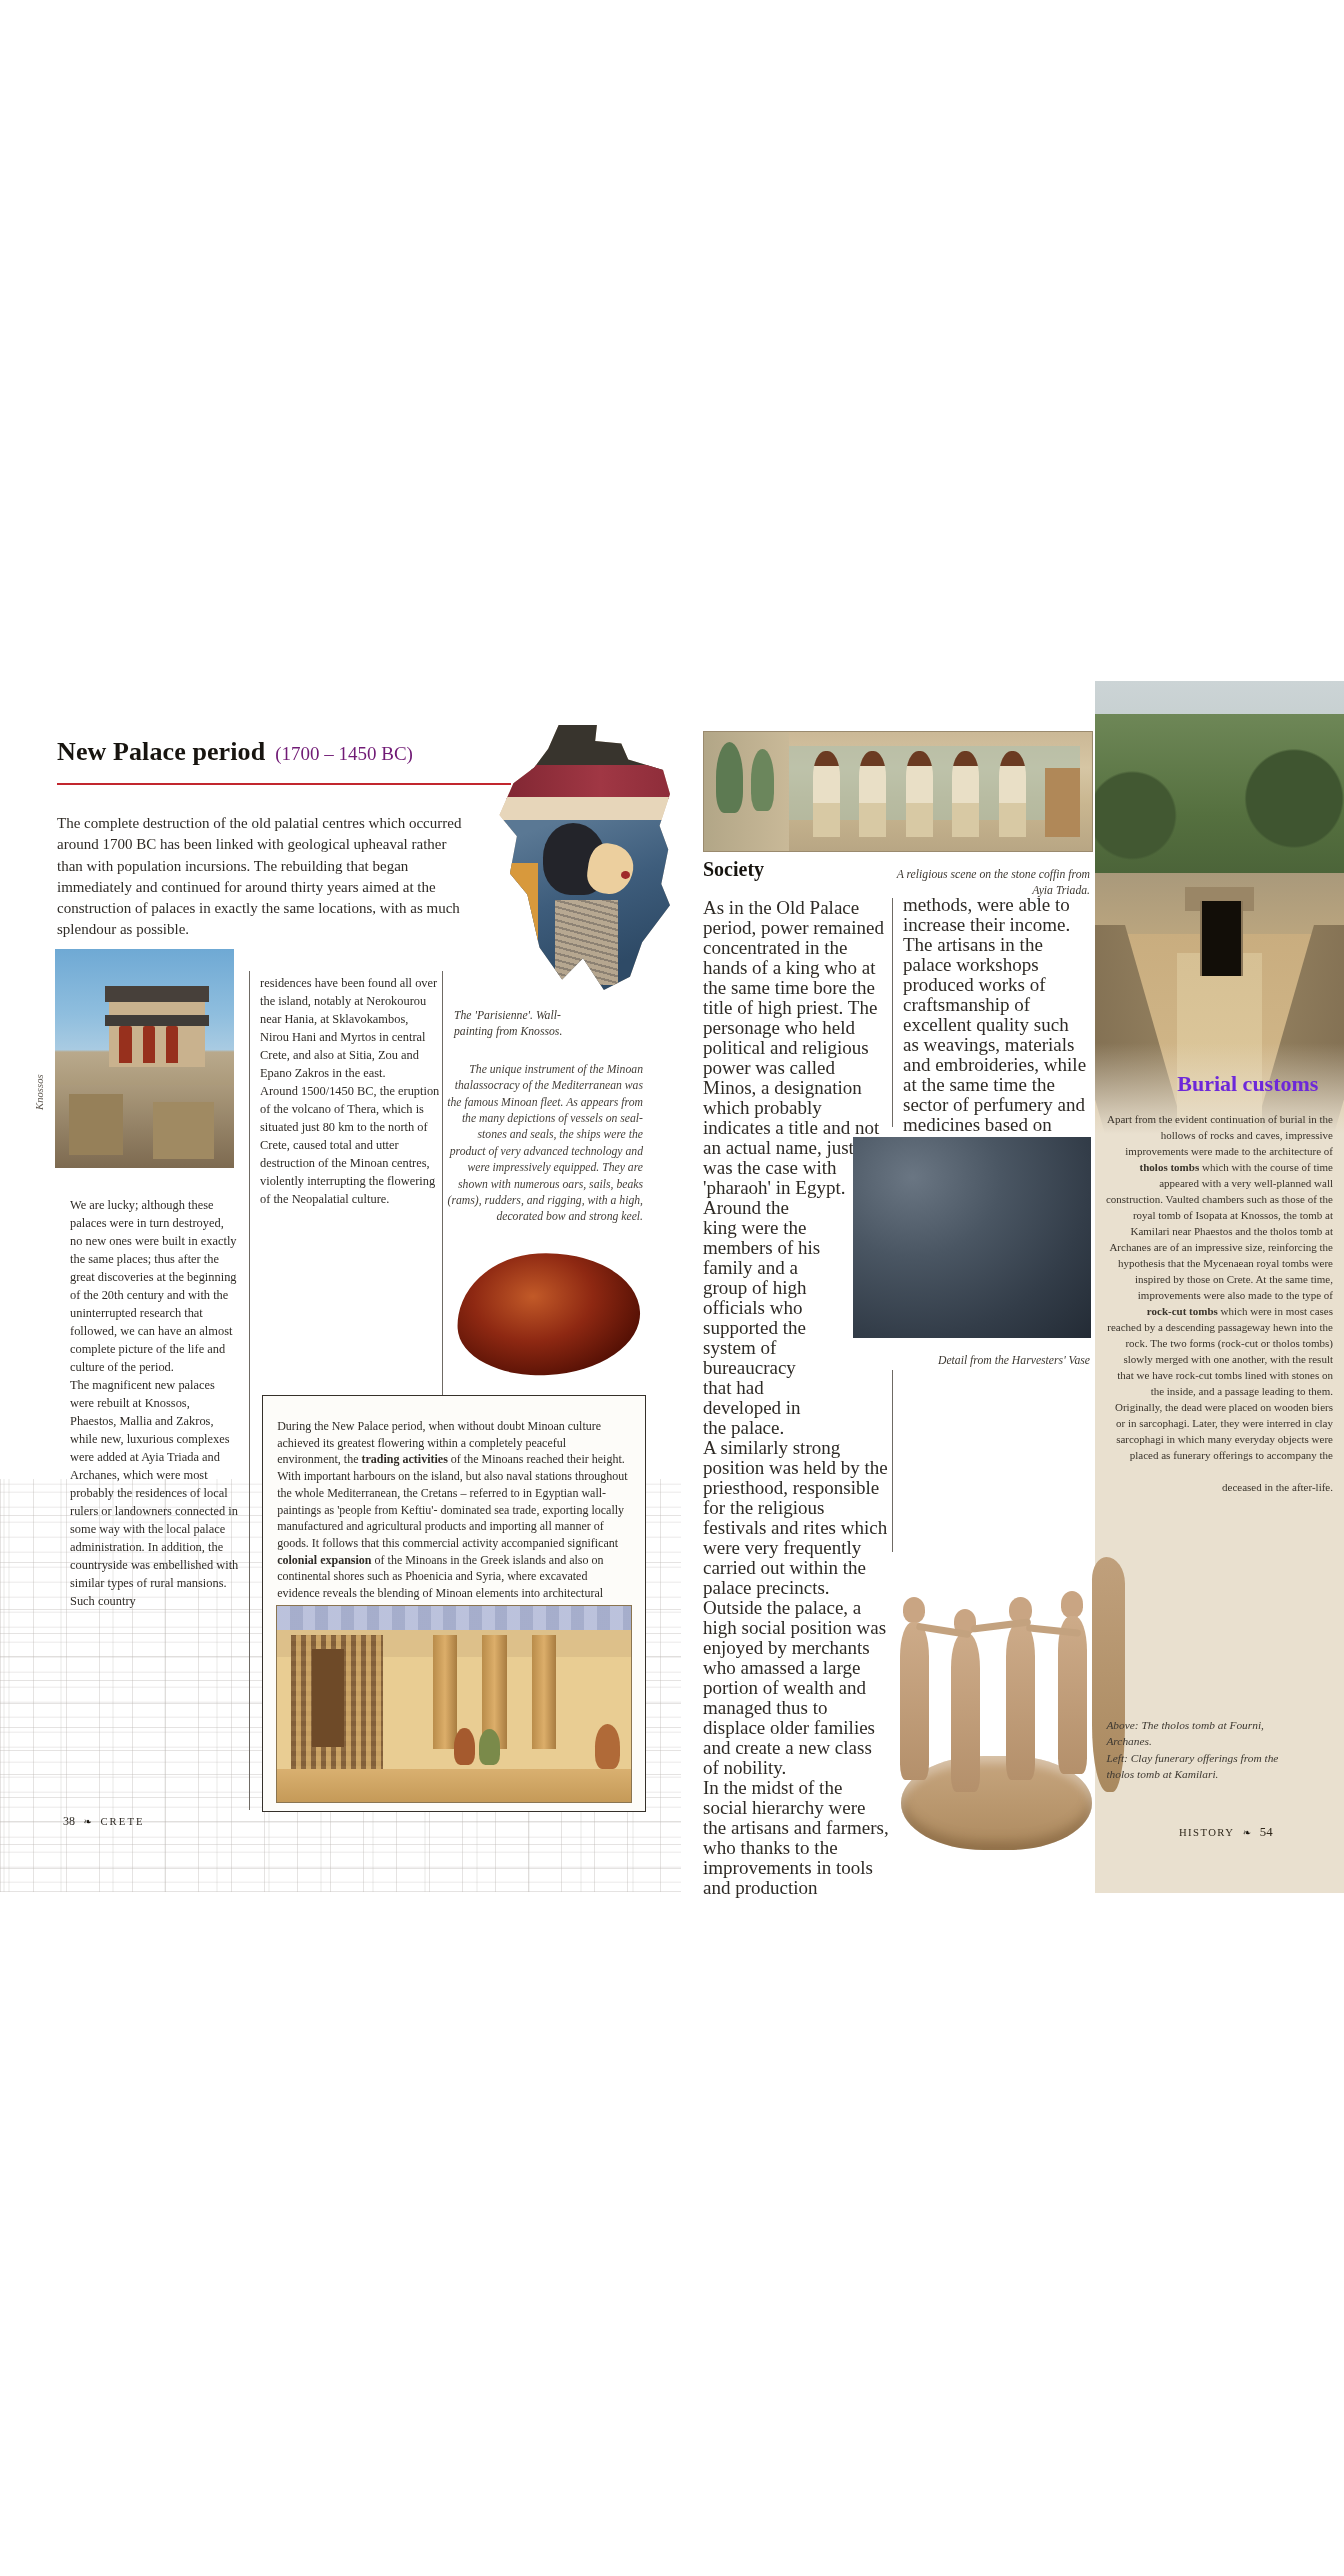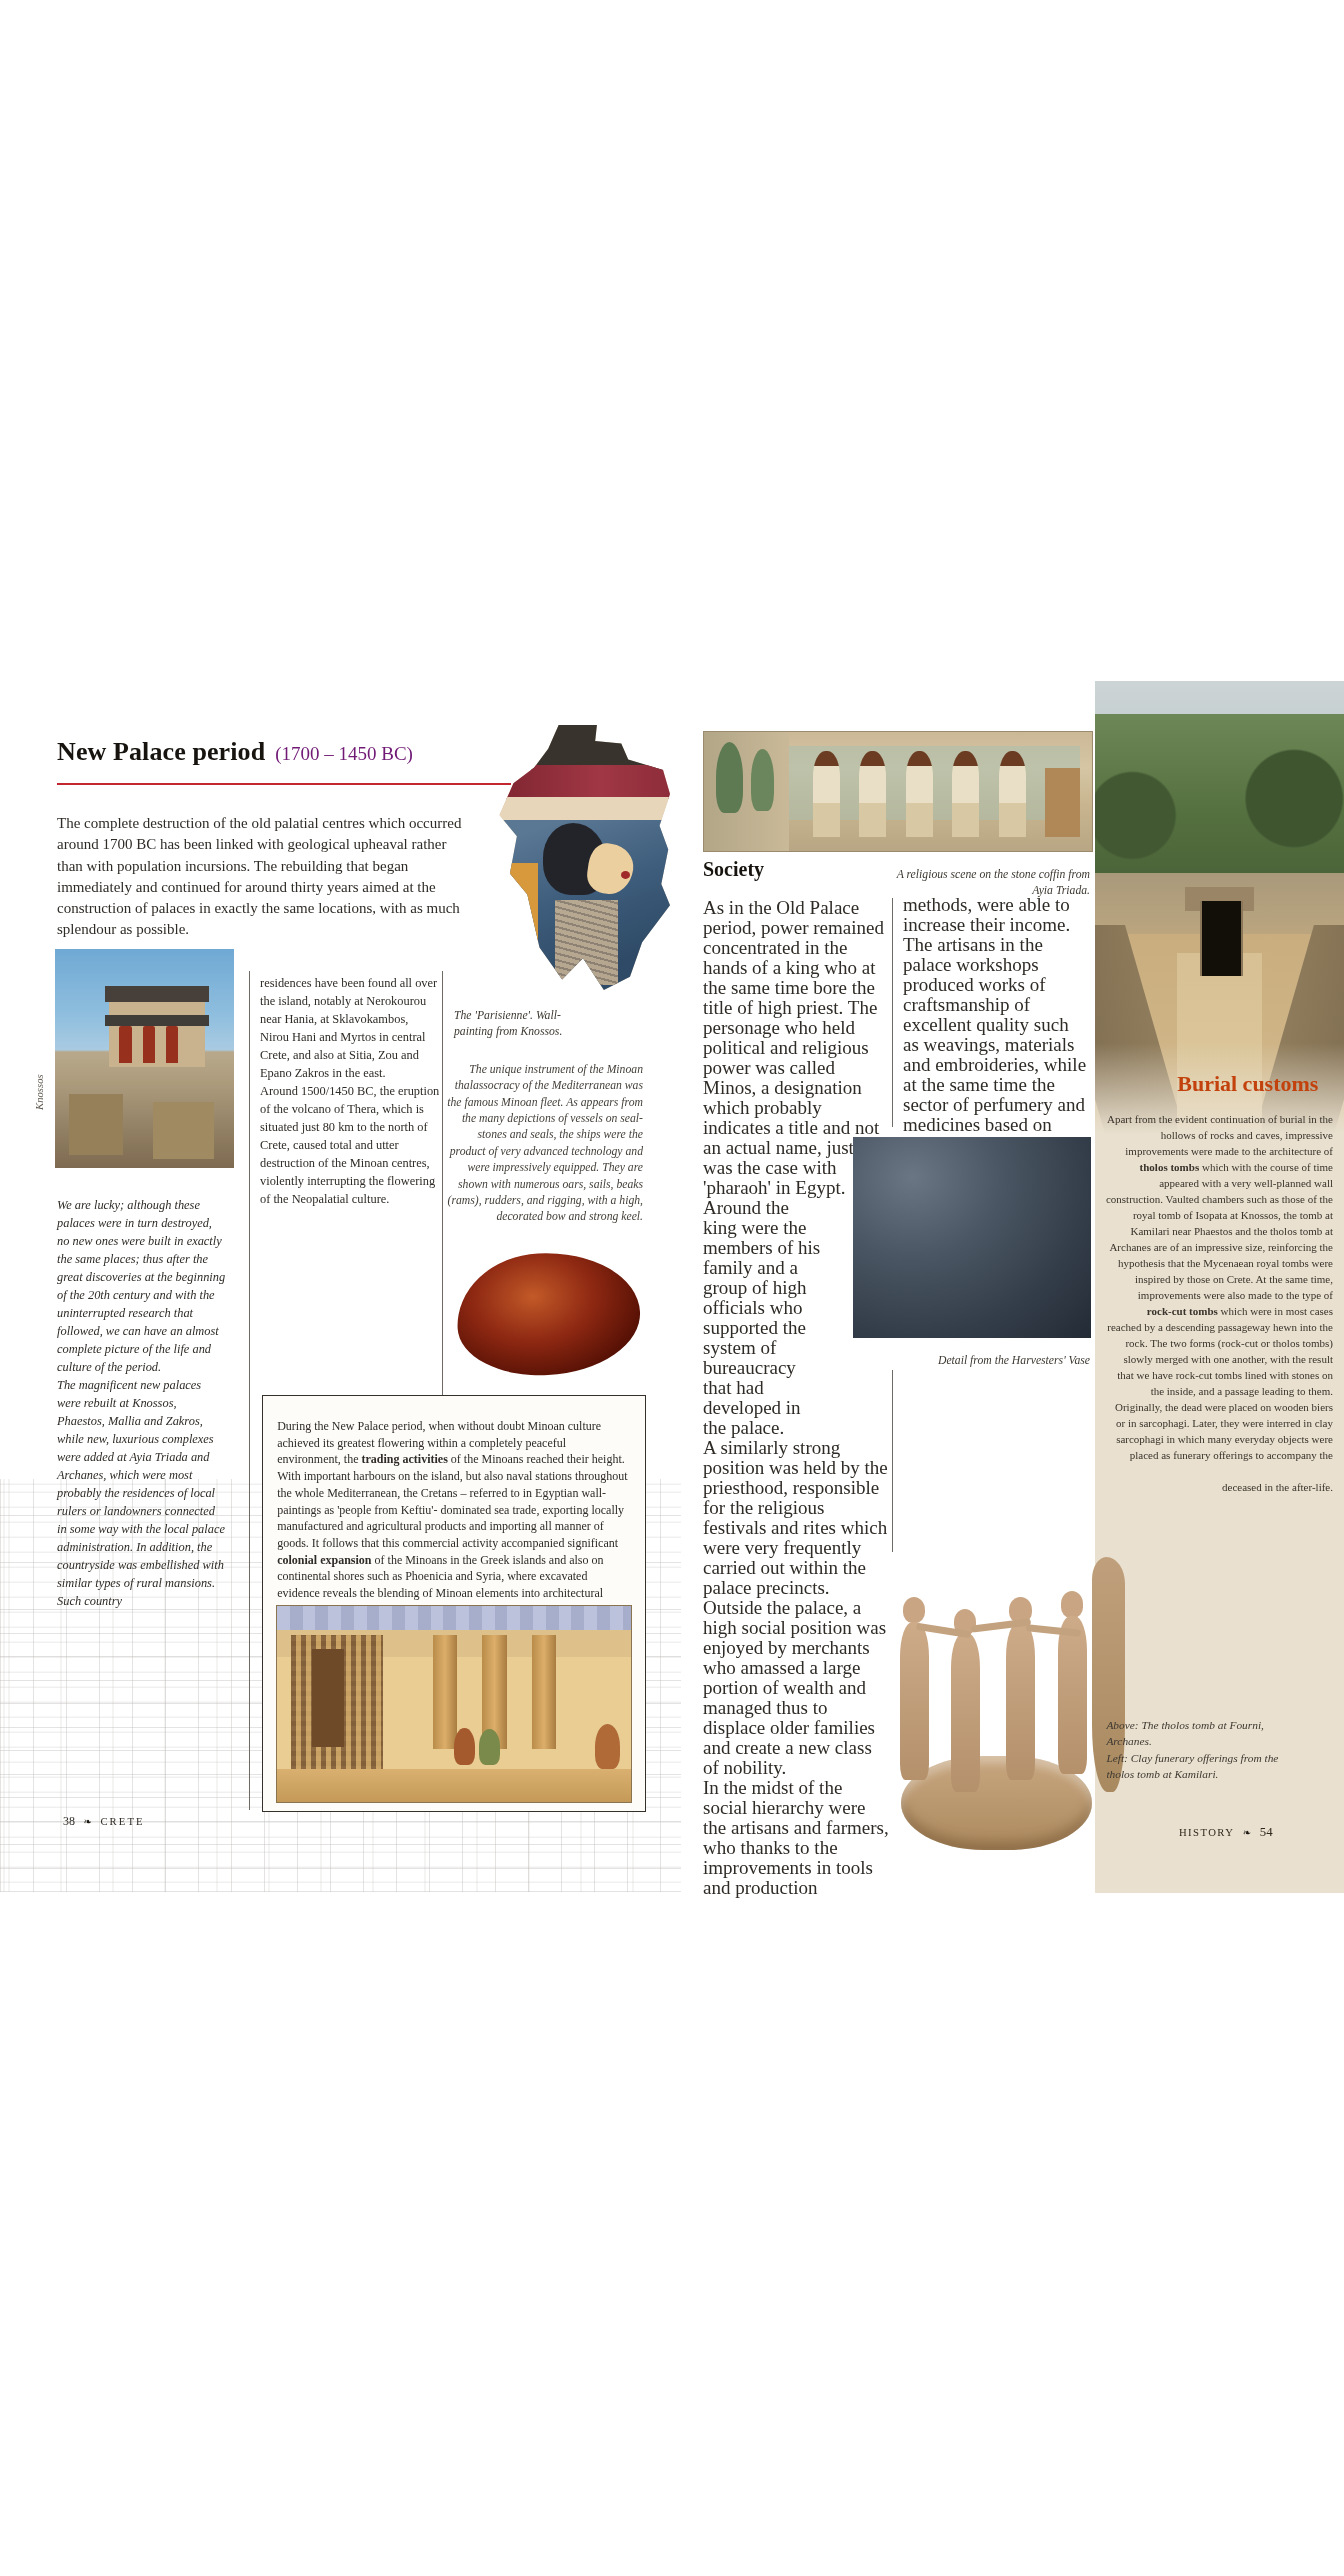--- a/index.html
+++ b/index.html
@@ -9,21 +9,21 @@
 
   
   .title-block{left:57px;top:737px;white-space:nowrap;}
   .title-main{font-size:26px;font-weight:bold;color:#17140f;letter-spacing:0.1px;}
   .title-dates{font-size:19px;color:#701a75;margin-left:7.1px;}
   .rule-red{left:57px;top:783px;width:454px;height:2.1px;background:#c2262e;}
   .intro{left:57px;top:798px;width:418px;font-size:15px;line-height:21.3px;text-align:left;}
 
   .body-col{font-size:12.4px;line-height:18px;}
   .body-col p{margin:0;}
-  .left-col1{left:57px;top:1196px;width:169px;font-style:italic;}
+  .left-col1{left:70px;top:1196px;width:169px;}
   .mid-col{left:260px;top:974px;width:180px;font-size:12.4px;line-height:18px;}
   .mid-col p{margin:0;}
 
   .vrule{background:#6f6a64;width:1.4px;}
   .rule-v1{left:249px;top:971px;height:839px;}
   .rule-v2{left:442px;top:971px;height:425px;}
 
   .caption{font-style:italic;font-size:11.7px;line-height:16.4px;color:#3d3831;}
   .par-caption{left:454px;top:996px;width:135px;}
   .fleet-note{left:447px;top:1050px;width:196px;font-style:italic;font-size:11.7px;
@@ -155,21 +155,21 @@
                linear-gradient(180deg,#6e8757 0%,#55703f 60%,#4a6238 100%);}
   .tp-mound{left:0;right:0;top:41%;height:15%;background:linear-gradient(180deg,#a9997b,#bda77f);}
   .tp-ground{left:0;right:0;top:54%;bottom:0;background:linear-gradient(180deg,#c9ad7f,#d4bb8d);}
   .tp-wl{left:-6%;top:52%;width:32%;height:52%;background:linear-gradient(100deg,#7d6b4f,#93805f);transform:skewX(16deg);}
   .tp-wr{right:-6%;top:52%;width:32%;height:52%;background:linear-gradient(260deg,#7d6b4f,#93805f);transform:skewX(-16deg);}
   .tp-path{left:33%;top:58%;width:34%;height:44%;background:linear-gradient(180deg,#d6c094,#e0cb9e);}
   .tp-lintel{left:36%;top:44%;width:28%;height:5%;background:#9a8666;}
   .tp-door{left:42%;top:47%;width:16%;height:16%;background:#120e08;border-left:2.8px solid #8a775a;border-right:2.8px solid #8a775a;}
   .tp-fade{left:0;right:0;bottom:0;height:107px;background:linear-gradient(180deg,rgba(233,224,207,0),#e9e0cf 85%);}
 
-  .sb-heading{top:390px;right:25.6px;font-size:22px;font-weight:bold;color:#c2410c;}
+  .sb-heading{top:390px;right:25.6px;font-size:22px;font-weight:bold;color:#6d28d9;}
   .sb-body{top:430px;left:10px;width:228px;text-align:right;font-size:11px;line-height:16px;color:#39332b;}
   .sb-body p{margin:0;}
   .sb-body .gap{margin-top:15.6px;}
   .sb-body .b{font-weight:bold;padding-left:25px;}
   .sb-caption{top:1036px;left:11.4px;width:182px;font-style:italic;font-size:11.4px;line-height:16.4px;color:#3d3831;}
   .sb-caption p{margin:0;}
   .sb-figblob{top:876px;left:-2.8px;width:33px;height:235px;
     background:linear-gradient(180deg,#c0a07c,#a9895f);border-radius:46% 60% 40% 50%/10% 12% 30% 30%;}
   .sb-footer{top:1144px;left:84px;display:flex;align-items:baseline;gap:8.5px;color:#30281c;}
   .sb-footer .sect{letter-spacing:1.4px;font-size:10.7px;}

